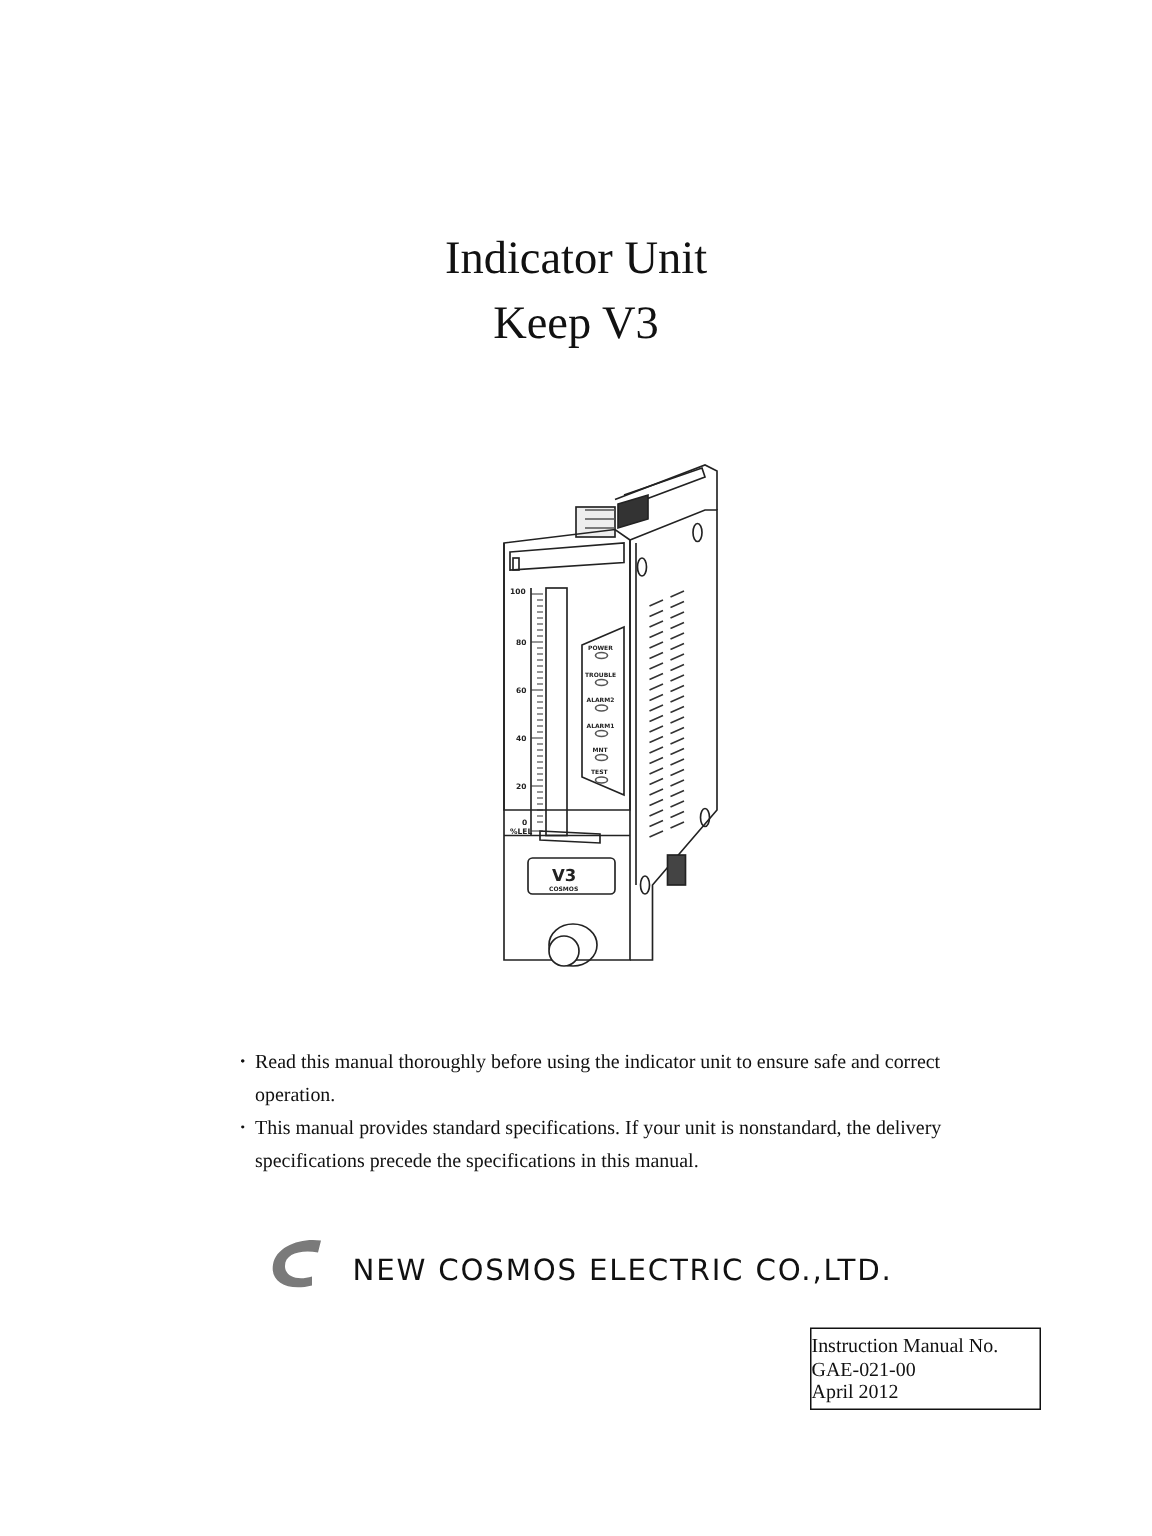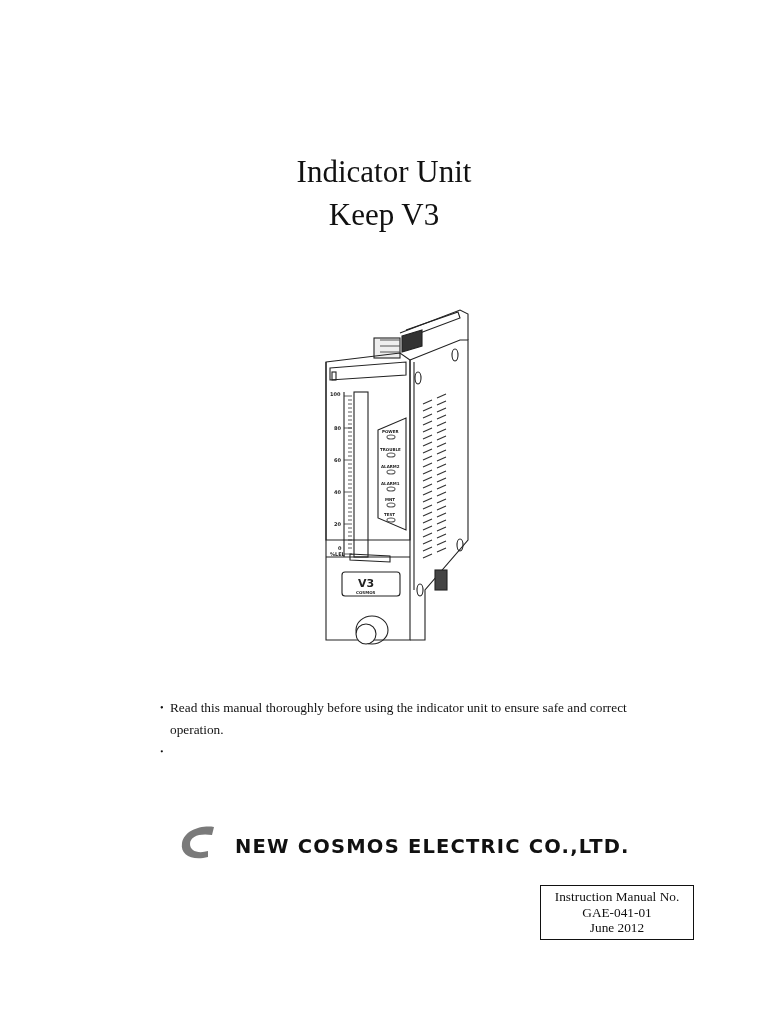--- a/index.html
+++ b/index.html
@@ -1,28 +1,28 @@
 <!DOCTYPE html>
 <html><head>
 <meta charset="utf-8">
 <style>
   html, body { margin:0; padding:0; background:#ffffff; }
   body { width:768px; height:1024px; position:relative; overflow:hidden;
          font-family:"Liberation Serif", "DejaVu Serif", serif; color:#111; }
   .title-block { position:absolute; top:150px; left:0; width:768px; text-align:center; }
   .title-line { font-size:31px; line-height:43px; color:#111; }
-  .figure { position:absolute; left:310px; top:300px; width:180px; height:370px; }
+  .figure { position:absolute; left:320px; top:300px; width:180px; height:370px; }
   .notes { position:absolute; left:152px; top:697px; width:480px; font-size:13.3px; line-height:22px; }
   .note { position:relative; padding-left:18px; }
   .note .bullet { position:absolute; left:3px; top:0; }
   .logo { position:absolute; left:178px; top:820px; width:440px; height:50px; }
   .logo-text { position:absolute; left:57px; top:15px; font-family:"DejaVu Sans", sans-serif;
-               font-weight:bold; font-size:19.5px; letter-spacing:1.2px; color:#111; white-space:nowrap; }
+               font-weight:normal; font-size:19.5px; letter-spacing:1.2px; color:#111; white-space:nowrap; }
   .manual-box { position:absolute; left:540px; top:885px; width:154px; height:55px;
-                border:1px solid #111; text-align:center; font-size:13.3px; line-height:15.5px;
+                border:1px solid #111; text-align:left; font-size:13.3px; line-height:15.5px;
                 padding-top:3px; box-sizing:border-box; }
 </style>
 </head>
 <body>
 
 <div class="title-block">
   <div class="title-line">Indicator Unit</div>
   <div class="title-line">Keep V3</div>
 </div>
 
@@ -101,27 +101,28 @@
 <div class="notes">
   <div class="note">
     <span class="bullet">・</span>
   </div>
   <div class="note">
     <span class="bullet">・</span>
     <span>Read this manual thoroughly before using the indicator unit to ensure safe and correct operation.</span>
   </div>
   <div class="note">
     <span class="bullet">・</span>
+    <span>This manual provides standard specifications. If your unit is nonstandard, the delivery specifications precede the specifications in this manual.</span>
   </div>
 </div>
 
 <div class="logo">
   <svg width="40" height="40" viewBox="0 0 40 40" style="position:absolute;left:0;top:3px;">
     <path d="M36 4 C22 2 6 8 4 20 C2 32 14 38 30 34 L30 28 C20 31 12 28 12 21 C12 13 22 10 34 12 Z" fill="#7a7a7a"></path>
   </svg>
   <div class="logo-text">NEW COSMOS ELECTRIC CO.,LTD.</div>
 </div>
 
 <div class="manual-box">
   <div>Instruction Manual No.</div>
-  <div>GAE-041-01</div>
-  <div>June 2012</div>
+  <div>GAE-021-00</div>
+  <div>April 2012</div>
 </div>
 
 </body></html>

